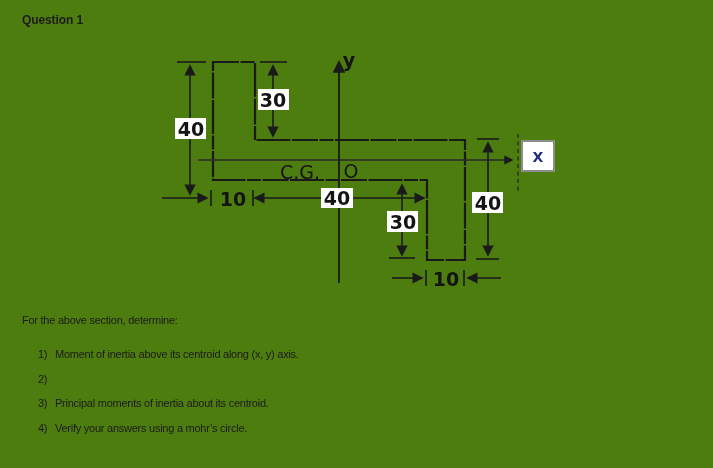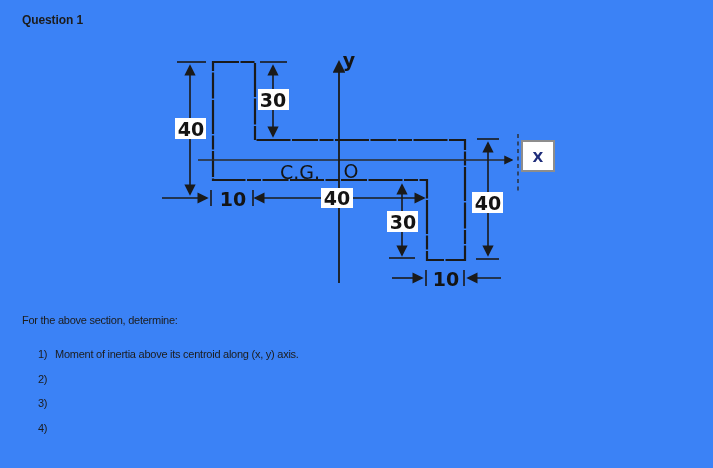--- a/index.html
+++ b/index.html
@@ -1,21 +1,21 @@
 <!DOCTYPE html>
 <html><head>
 <meta charset="utf-8">
 <style>
   * { box-sizing: border-box; }
   html, body { margin: 0; padding: 0; background: #ffffff; }
   .page {
     position: relative;
     width: 713px;
     height: 468px;
-    background: #3b82f6;
+    background: #4d7c0f;
     font-family: "Liberation Sans", sans-serif;
     color: #161616;
     overflow: hidden;
   }
   .q-title {
     position: absolute;
     left: 22px;
     top: 13px;
     font-size: 12px;
     font-weight: bold;
@@ -154,19 +154,21 @@
   <div class="items">
     <div class="item">
       <span class="num">1)</span>
       <span class="txt">Moment of inertia above its centroid along (x, y) axis.</span>
     </div>
     <div class="item">
       <span class="num">2)</span>
     </div>
     <div class="item">
       <span class="num">3)</span>
+      <span class="txt">Principal moments of inertia about its centroid.</span>
     </div>
     <div class="item">
       <span class="num">4)</span>
+      <span class="txt">Verify your answers using a mohr’s circle.</span>
     </div>
   </div>
 
 </div>
 
 </body></html>

